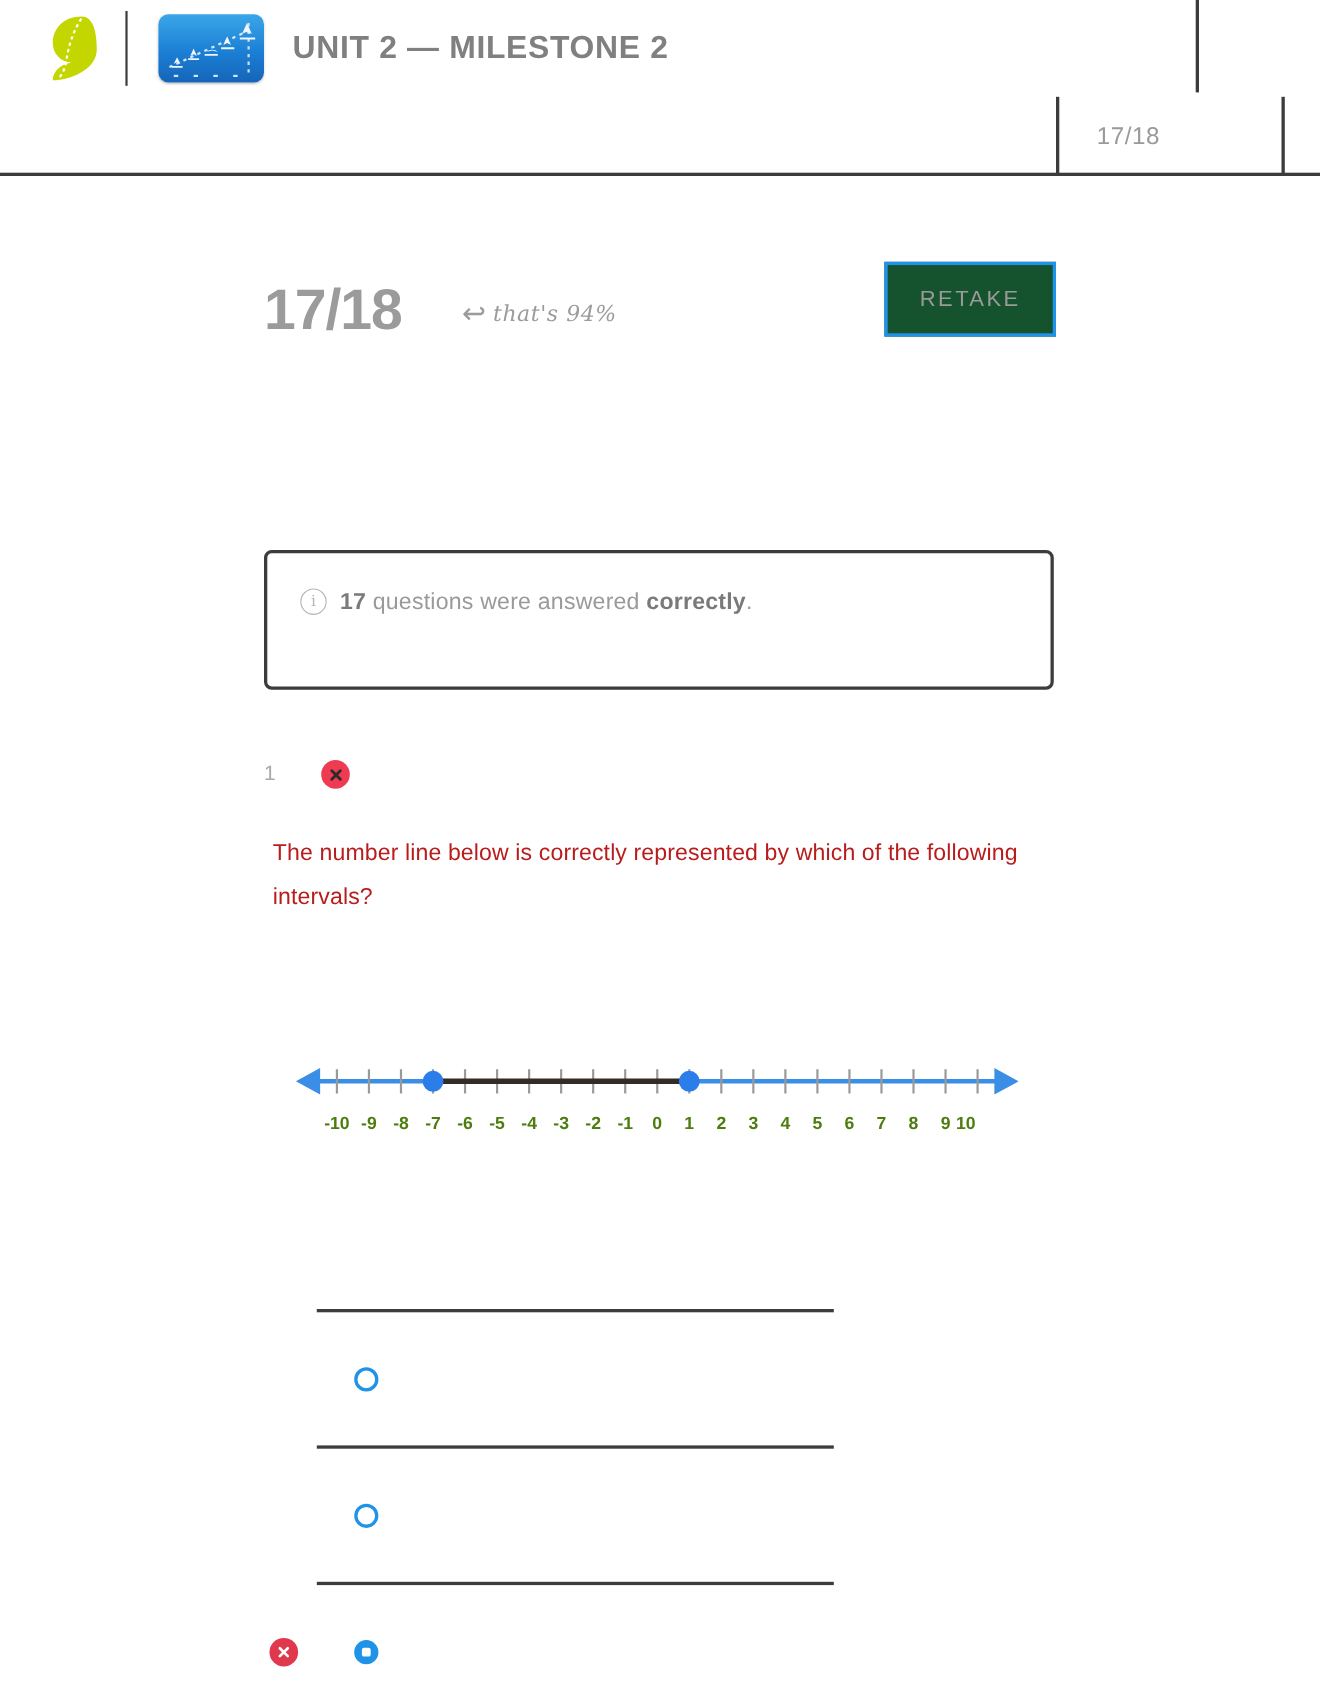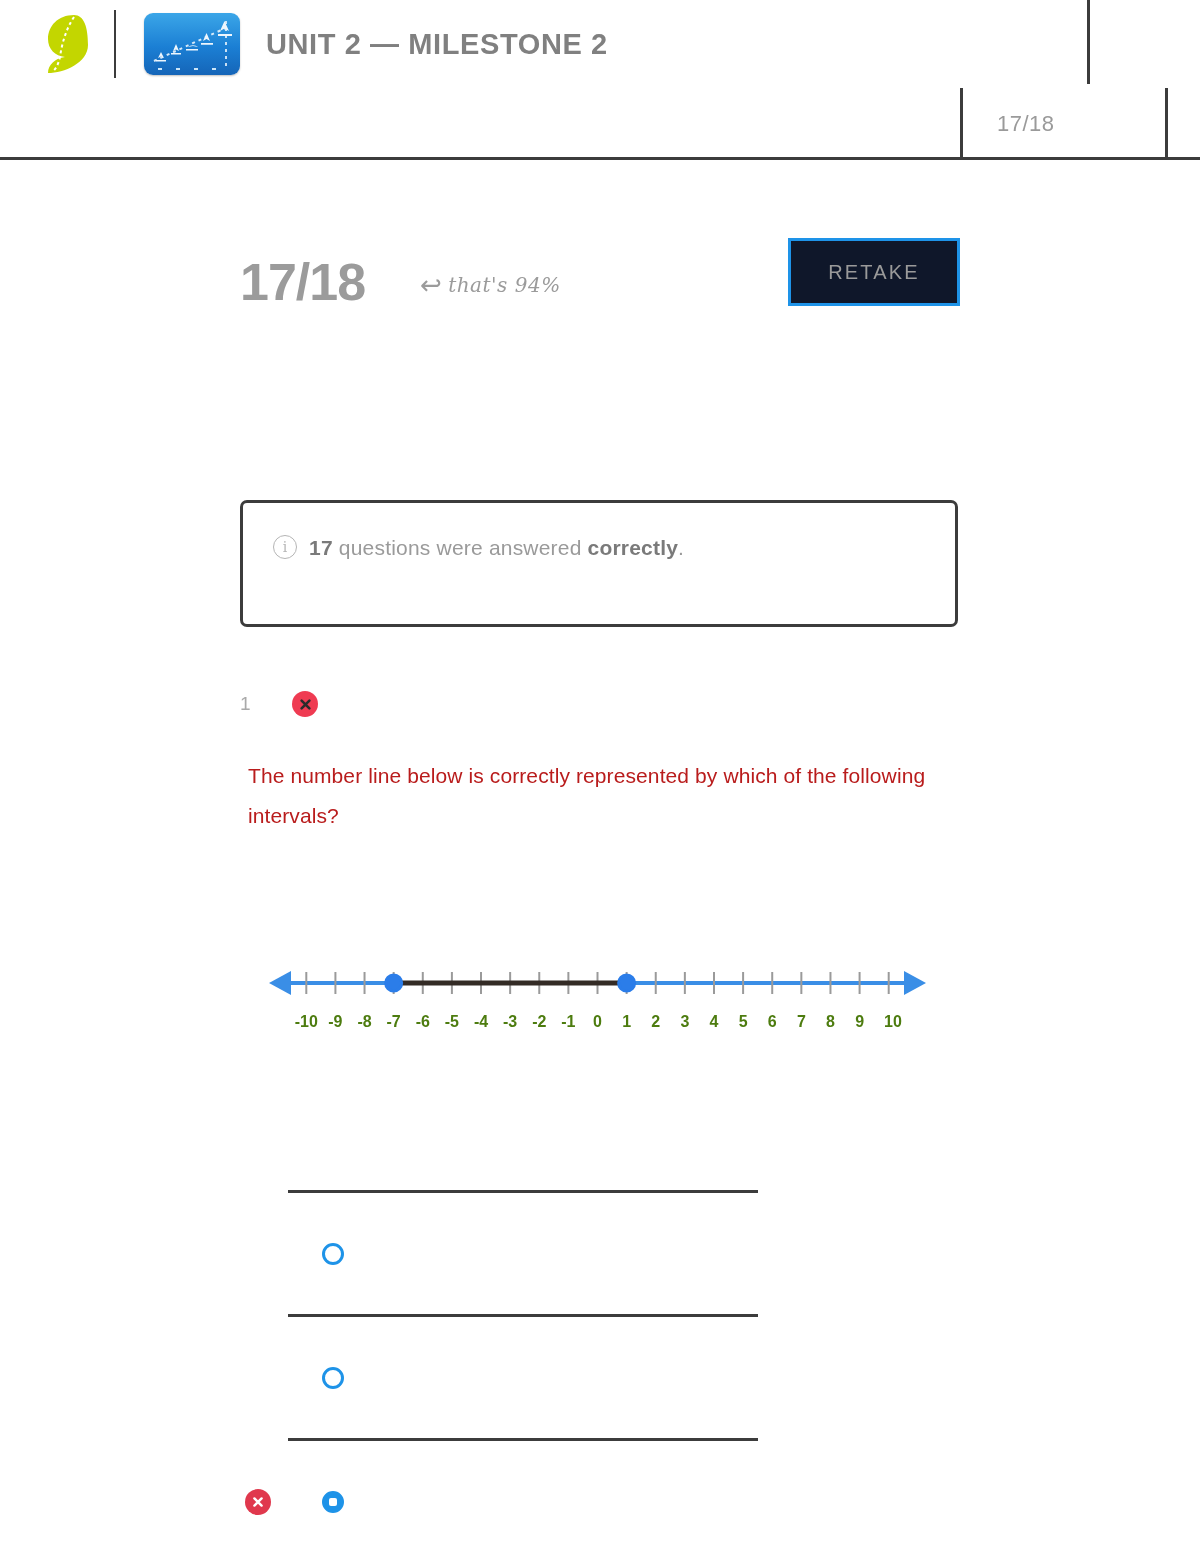--- a/index.html
+++ b/index.html
@@ -125,24 +125,24 @@
   .hw-text {
     font-family: "DejaVu Serif", serif;
     font-style: italic;
     font-size: 20px;
     letter-spacing: .5px;
   }
   .retake-btn {
     position: absolute;
     right: 0;
     top: 0;
-    width: 172px;
+    width: 156px;
     height: 68px;
     border: 3px solid #1e93e8;
-    background: #0f172a;
+    background: #14532d;
     color: #9a9a9a;
     font-family: "Liberation Sans", sans-serif;
     font-size: 20px;
     letter-spacing: 2.2px;
     cursor: pointer;
     box-sizing: border-box;
   }
 
   .info-box {
     position: absolute;
@@ -426,21 +426,21 @@
         <div class="nl-label" style="left: 332.5px;">0</div>
         <div class="nl-label" style="left: 361.62px;">1</div>
         <div class="nl-label" style="left: 390.741px;">2</div>
         <div class="nl-label" style="left: 419.861px;">3</div>
         <div class="nl-label" style="left: 448.981px;">4</div>
         <div class="nl-label" style="left: 478.102px;">5</div>
         <div class="nl-label" style="left: 507.222px;">6</div>
         <div class="nl-label" style="left: 536.343px;">7</div>
         <div class="nl-label" style="left: 565.463px;">8</div>
         <div class="nl-label" style="left: 594.583px;">9</div>
-        <div class="nl-label" style="left: 628px;">10</div>
+        <div class="nl-label" style="left: 613px;">10</div>
       </div>
   </div>
 
   <div class="options" id="options-list">
       <div class="opt-rule"></div>
       <div class="opt-row">
         <div class="opt-badge-slot"></div>
         <div class="radio"></div>
         <div class="opt-label"></div>
       </div>

